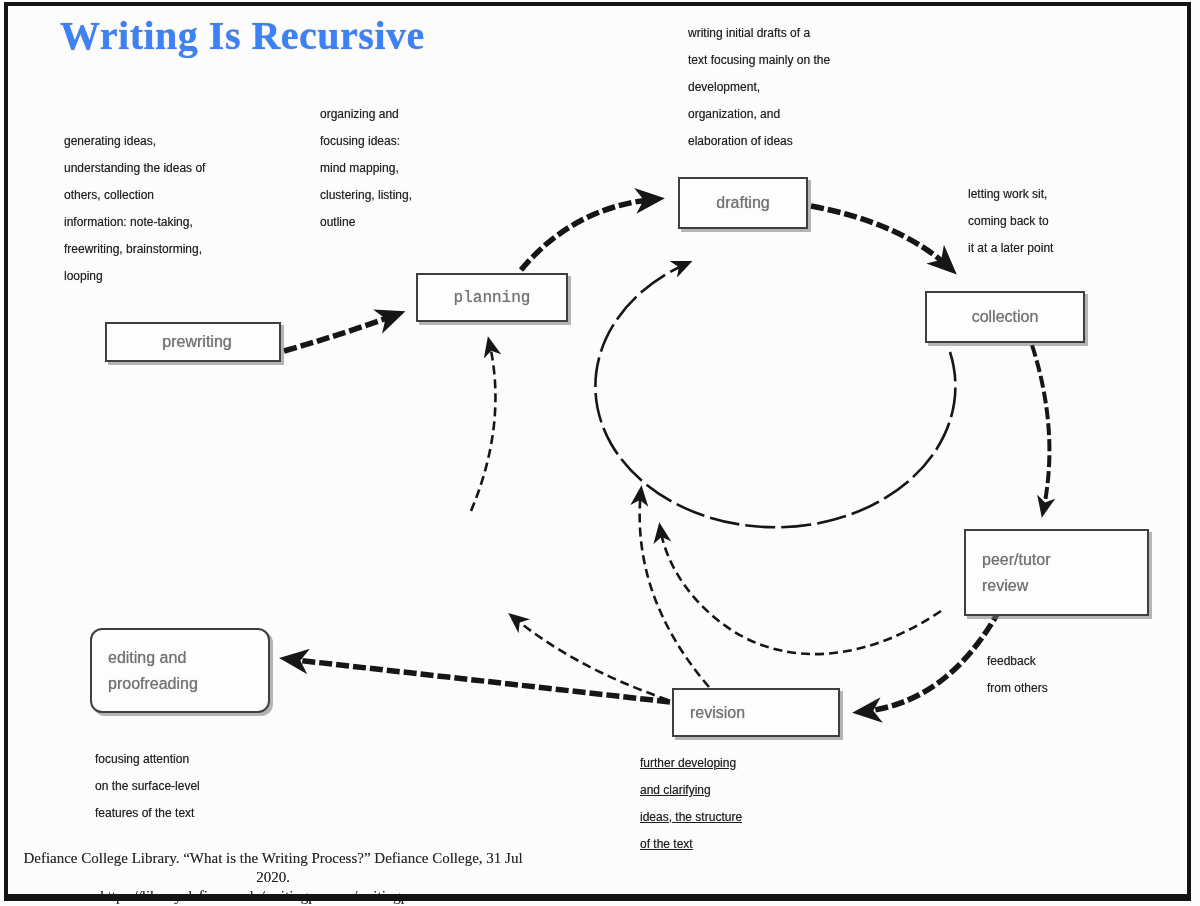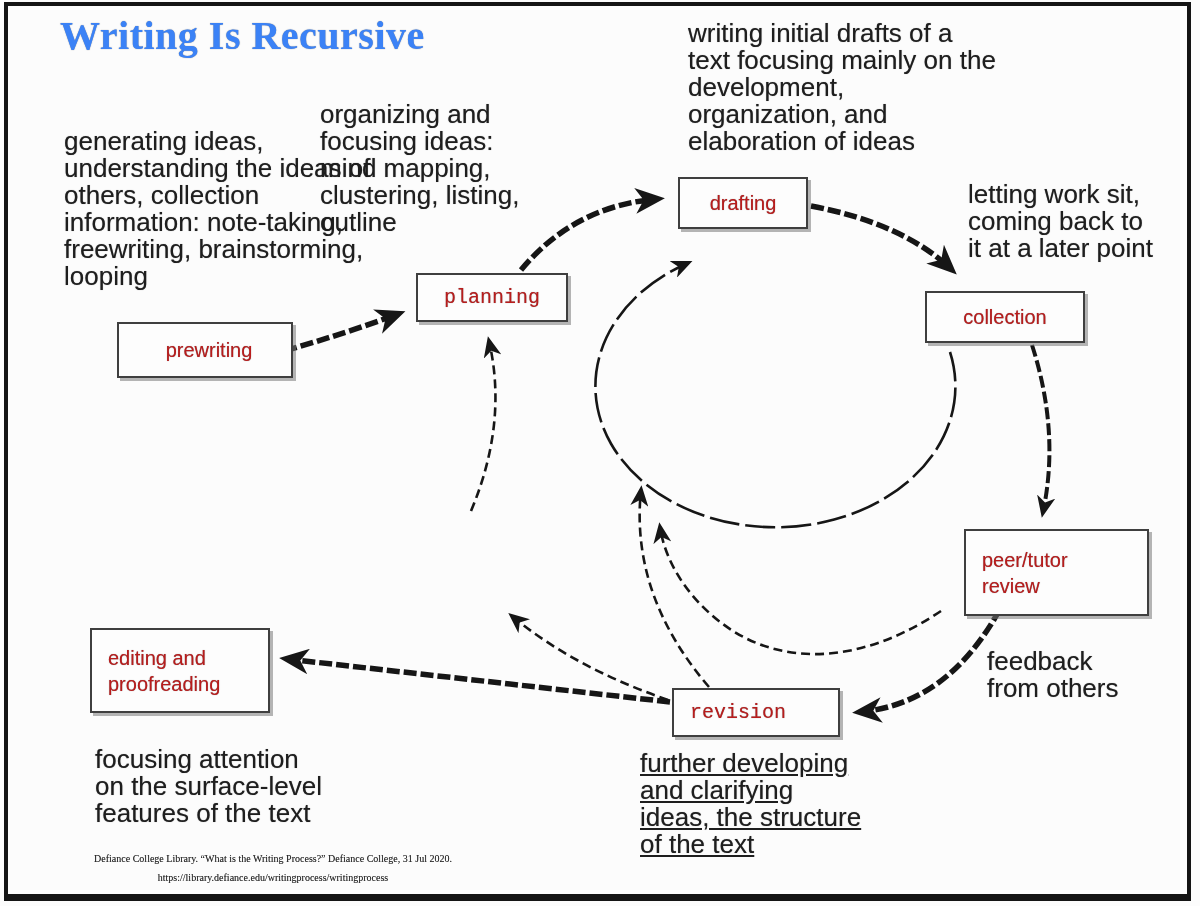--- a/index.html
+++ b/index.html
@@ -10,35 +10,35 @@
   #frame{
     position:absolute;left:4px;top:2px;right:9px;bottom:5px;
     border:4px solid #141414;border-bottom-width:7px;pointer-events:none;
   }
   .title{
     position:absolute;left:60px;top:12px;
     font-family:"Liberation Serif",serif;font-weight:bold;font-size:40px;
     letter-spacing:.5px;color:#3b82f6;text-shadow:0 0 1px rgba(20,20,20,.5);
   }
   .note{
-    position:absolute;font-size:26px;line-height:27px;white-space:pre-line;
+    position:absolute;font-size:12px;line-height:27px;white-space:pre-line;
     color:#1e1e1e;text-shadow:0 0 .8px rgba(30,30,30,.55);
   }
   .node{
     position:absolute;background:#fdfdfd;border:2px solid #3f3f3f;
     box-shadow:3px 3px 0 rgba(120,120,120,.55);
-    display:flex;align-items:center;font-size:20px;line-height:26px;
-    white-space:pre-line;color:#b91c1c;text-shadow:0 0 .8px rgba(30,30,30,.55);
+    display:flex;align-items:center;font-size:16px;line-height:26px;
+    white-space:pre-line;color:#737373;text-shadow:0 0 .8px rgba(30,30,30,.55);
     box-sizing:border-box;
   }
   .node.center{justify-content:center;}
   .node.leftpad{padding-left:16px;}
   .citation{
     position:absolute;left:22px;top:849px;width:502px;text-align:center;
-    font-family:"Liberation Serif",serif;font-size:10px;line-height:19px;
+    font-family:"Liberation Serif",serif;font-size:15px;line-height:19px;
     color:#262626;text-shadow:0 0 .6px rgba(40,40,40,.5);
   }
   svg.arrows{position:absolute;left:0;top:0;width:1200px;height:906px;}
   .stk{fill:none;stroke:#161616;}
   .thick{stroke-width:5.5;stroke-dasharray:13 4;}
   .med{stroke-width:4;stroke-dasharray:12 4;}
   .thin{stroke-width:2.6;stroke-dasharray:9 5;}
   .circ{stroke-width:2.6;stroke-dasharray:30 6;}
 </style>
 </head>
@@ -95,28 +95,28 @@
   <div class="note" style="left:987px;top:648px;">feedback
 from others</div>
   <div class="note" style="left:640px;top:750px;text-decoration:underline;">further developing
 and clarifying
 ideas, the structure
 of the text</div>
   <div class="note" style="left:95px;top:746px;">focusing attention
 on the surface-level
 features of the text</div>
 
-  <div class="node center" style="left:117px;top:322px;width:176px;height:56px;padding-left:8px;">prewriting</div>
+  <div class="node center" style="left:105px;top:322px;width:176px;height:40px;padding-left:8px;">prewriting</div>
   <div class="node center" style="left:416px;top:273px;width:152px;height:49px;font-family:Liberation Mono, monospace;">planning</div>
   <div class="node center" style="left:678px;top:177px;width:130px;height:52px;">drafting</div>
   <div class="node center" style="left:925px;top:291px;width:160px;height:52px;">collection</div>
   <div class="node leftpad" style="left:964px;top:529px;width:185px;height:87px;">peer/tutor
 review</div>
-  <div class="node leftpad" style="left:672px;top:688px;width:168px;height:49px;font-family:Liberation Mono, monospace;">revision</div>
-  <div class="node leftpad" style="left:90px;top:628px;width:180px;height:85px;">editing and
+  <div class="node leftpad" style="left:672px;top:688px;width:168px;height:49px;">revision</div>
+  <div class="node leftpad" style="left:90px;top:628px;width:180px;height:85px;border-radius:12px;">editing and
 proofreading</div>
 
   <div class="citation">
     <div>Defiance College Library. “What is the Writing Process?” Defiance College, 31 Jul 2020.</div>
     <div>https://library.defiance.edu/writingprocess/writingprocess</div>
   </div>
 
   <div id="frame"></div>
 </div>
 

